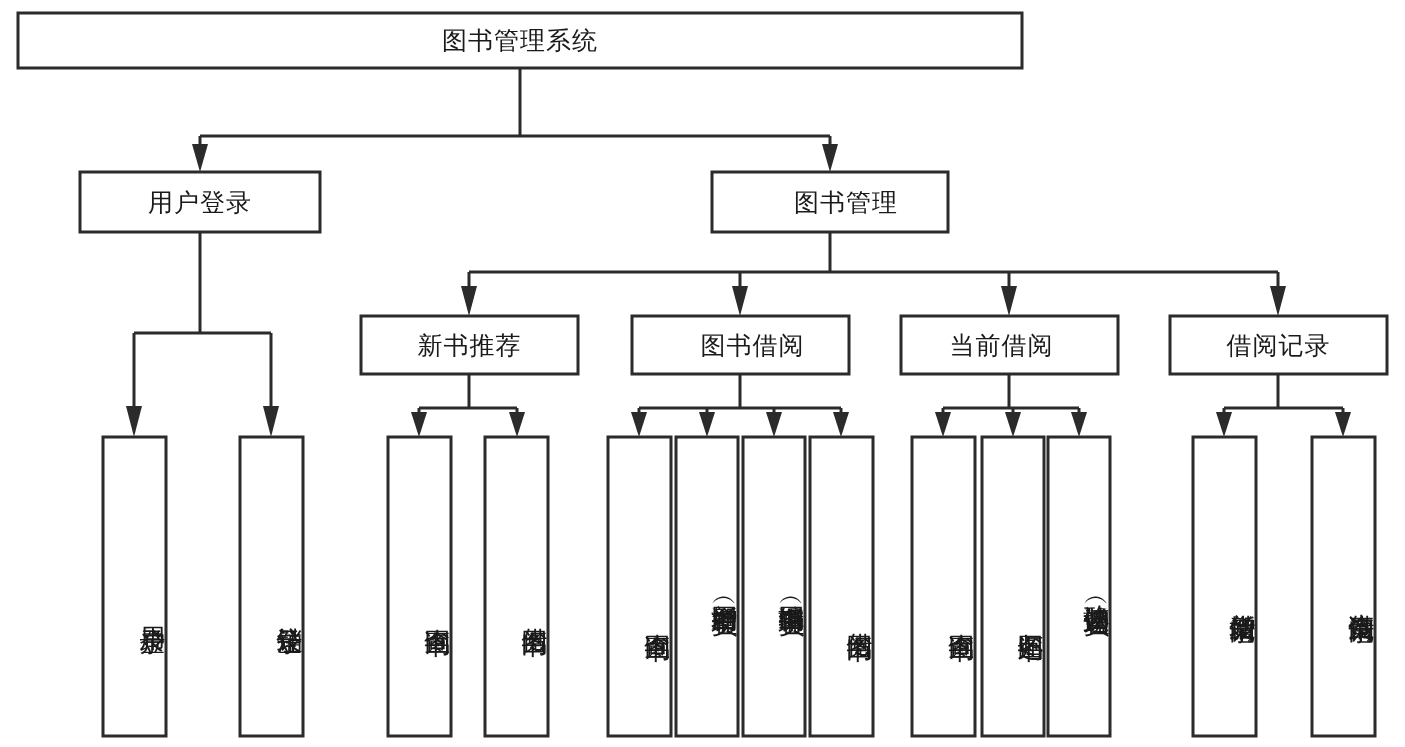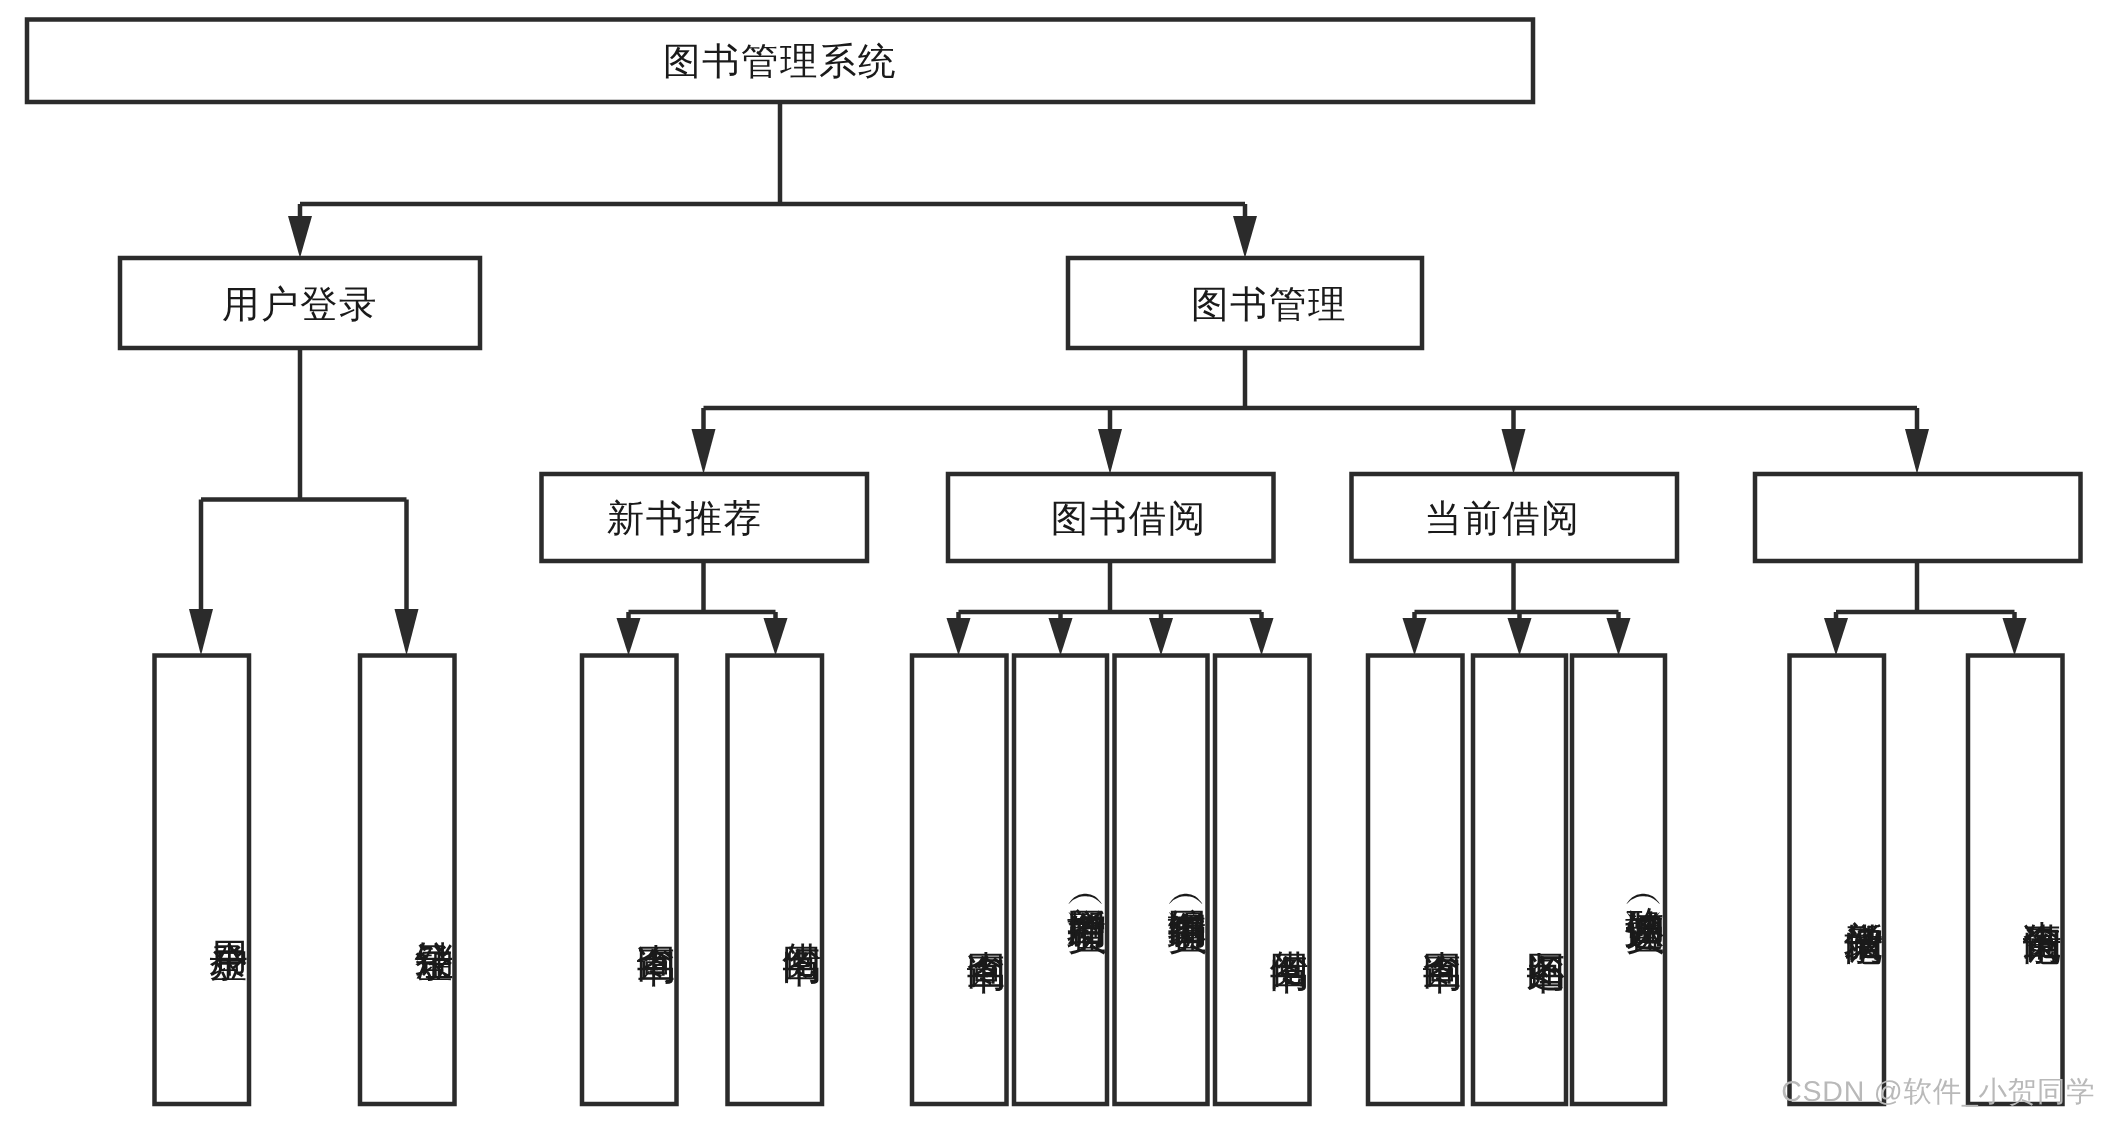--- a/index.html
+++ b/index.html
@@ -182,33 +182,33 @@
     <rect class="node-rect" x="1048" y="437" width="62" height="299"></rect>
     <rect class="node-rect" x="1193" y="437" width="63" height="299"></rect>
     <rect class="node-rect" x="1312" y="437" width="63" height="299"></rect>
   </svg>
 
   <div class="hlabel-box" style="left:18px; top:13px; width:1004px; height:55px;">图书管理系统</div>
 
   <div class="hlabel-box" style="left:80px; top:172px; width:240px; height:60px;">用户登录</div>
   <div class="hlabel-box" style="left:712px; top:172px; width:236px; height:60px;padding-left:16px;">图书管理</div>
 
-  <div class="hlabel-box" style="left:348px; top:316px; width:217px; height:58px;">新书推荐</div>
+  <div class="hlabel-box" style="left:361px; top:316px; width:217px; height:58px;">新书推荐</div>
   <div class="hlabel-box" style="left:632px; top:316px; width:241px; height:58px;">图书借阅</div>
   <div class="hlabel-box" style="left:901px; top:316px; width:201px; height:58px;text-align:right;">当前借阅</div>
+  <div class="hlabel-box" style="left:1170px; top:316px; width:217px; height:58px;">借阅记录</div>
 
   <div class="vlabel-box" style="left:103px; top:485px; width:63px; height:245px;">用户登录</div>
   <div class="vlabel-box" style="left:240px; top:485px; width:63px; height:245px;">注销登录</div>
   <div class="vlabel-box" style="left:388px; top:490px; width:63px; height:240px;">查询图书</div>
   <div class="vlabel-box" style="left:485px; top:490px; width:63px; height:240px;">借阅图书</div>
   <div class="vlabel-box" style="left:608px; top:497px; width:63px; height:235px;">查询图书</div>
   <div class="vlabel-box" style="left:676px; top:443px; width:62px; height:290px;">新增图书（管理员）</div>
   <div class="vlabel-box" style="left:743px; top:443px; width:62px; height:290px;">编辑图书（管理员）</div>
   <div class="vlabel-box" style="left:810px; top:497px; width:63px; height:235px;">借阅图书</div>
   <div class="vlabel-box" style="left:912px; top:497px; width:63px; height:235px;">查询图书</div>
   <div class="vlabel-box" style="left:982px; top:497px; width:62px; height:235px;">归还图书</div>
   <div class="vlabel-box" style="left:1048px; top:443px; width:62px; height:290px;">确认归还（管理员）</div>
   <div class="vlabel-box" style="left:1193px; top:458px; width:63px; height:275px;">新增借阅记录</div>
   <div class="vlabel-box" style="left:1312px; top:458px; width:63px; height:275px;">查询借阅记录</div>
 
-  <div id="watermark">CSDN @软件_小贺同学</div>
 
 </div>
 
 </body></html>

